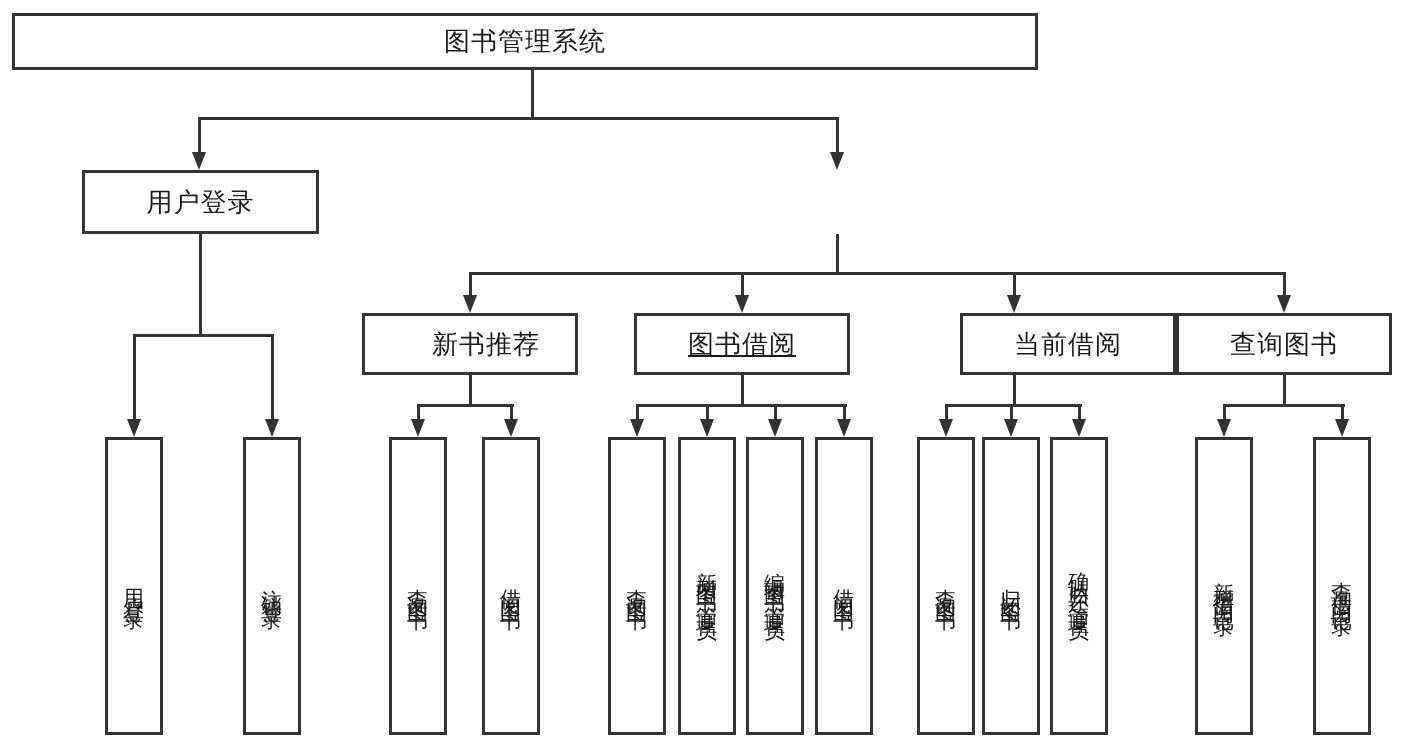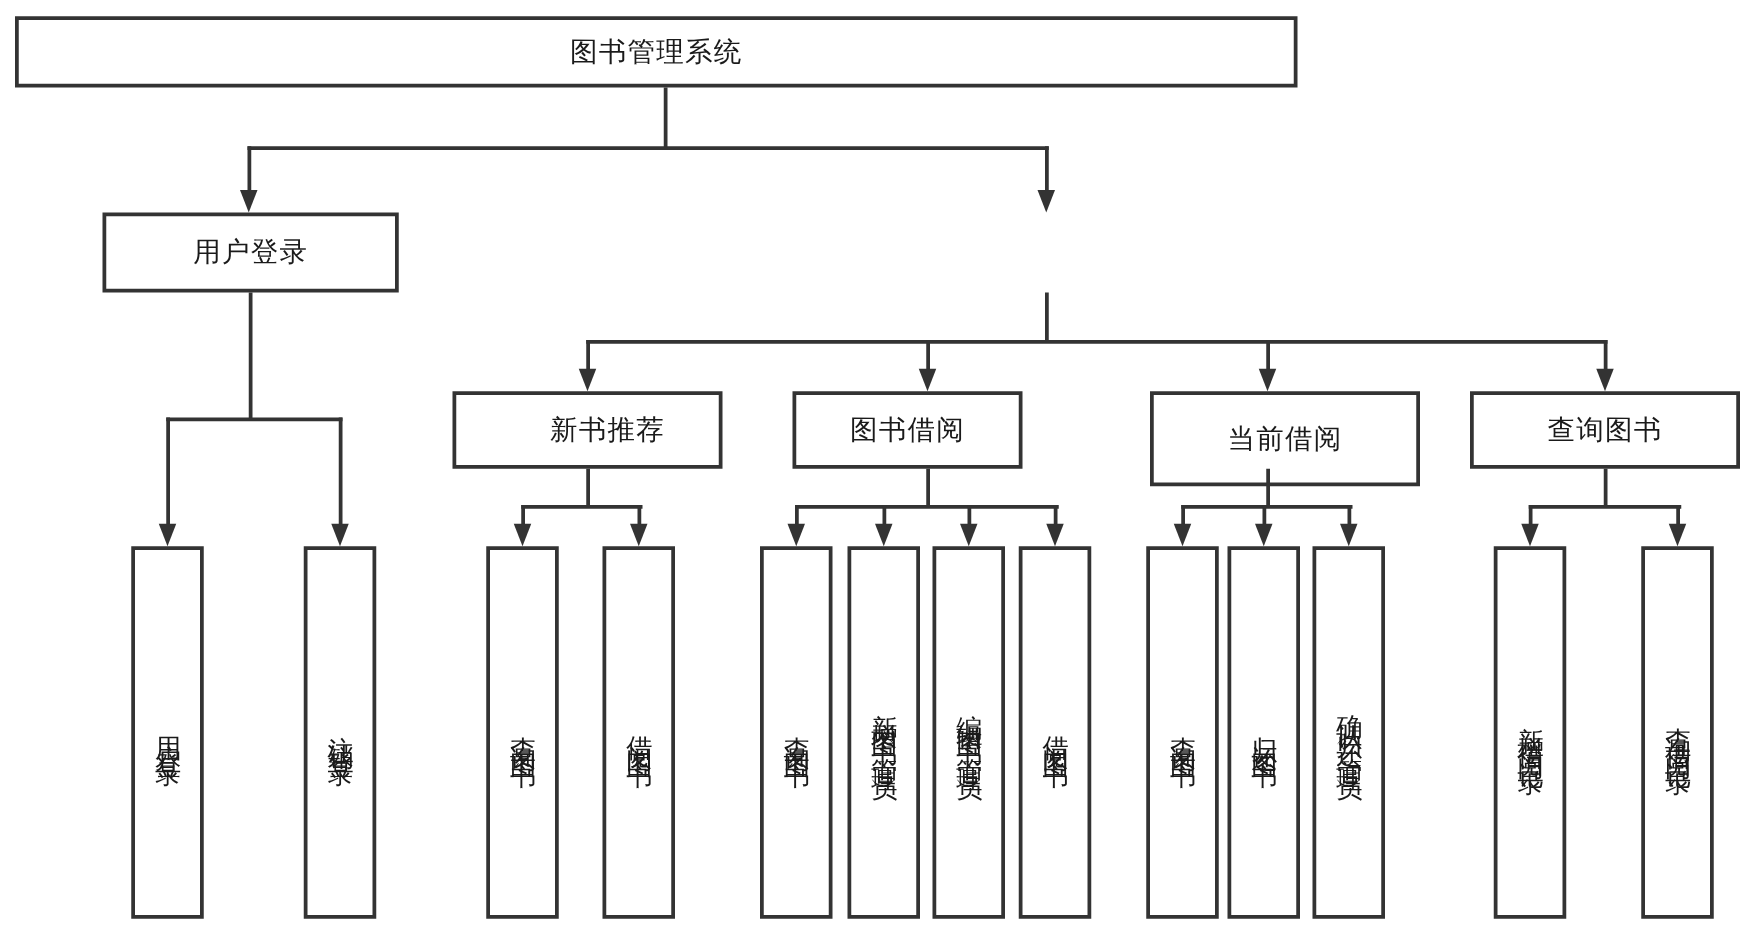--- a/index.html
+++ b/index.html
@@ -13,21 +13,21 @@
   .canvas{
     position:relative;width:1405px;height:747px;background:var(--background);
     overflow:hidden;font-family:"Liberation Sans","DejaVu Sans",sans-serif;
     color:var(--text);
   }
   .box{
     position:absolute;box-sizing:border-box;background:var(--box-background);
     border:3px solid var(--line);display:flex;align-items:center;justify-content:center;
     text-align:center;
   }
-  .h{font-size:22px;letter-spacing:1px;}
+  .h{font-size:26px;letter-spacing:1px;}
   .leaf{
     writing-mode:vertical-rl;text-orientation:mixed;
     font-size:21px;letter-spacing:7px;line-height:1;
   }
   .vl,.hl{position:absolute;background:var(--line);}
   .vl{width:3px;}
   .hl{height:3px;}
   .arrow{
     position:absolute;width:0;height:0;
     border-left:7px solid transparent;border-right:7px solid transparent;
@@ -41,22 +41,22 @@
 </head>
 <body>
 
 <div class="canvas">
 
   <div class="box h" style="left:12px;top:13px;width:1026px;height:57px;">图书管理系统</div>
 
   <div class="box h" style="left:82px;top:170px;width:237px;height:64px;">用户登录</div>
 
   <div class="box h" style="left:362px;top:313px;width:216px;height:62px;padding-left:32px;">新书推荐</div>
-  <div class="box h" style="left:634px;top:313px;width:184px;height:62px;">图书借阅</div>
-  <div class="box h" style="left:920px;top:313px;width:216px;height:76px;">当前借阅</div>
+  <div class="box h" style="left:634px;top:313px;width:216px;height:62px;text-decoration:underline;">图书借阅</div>
+  <div class="box h" style="left:960px;top:313px;width:216px;height:62px;">当前借阅</div>
   <div class="box h" style="left:1176px;top:313px;width:216px;height:62px;">查询图书</div>
 
   <div class="box leaf" style="left:105px;top:437px;width:58px;height:298px;">用户登录</div>
   <div class="box leaf" style="left:243px;top:437px;width:58px;height:298px;">注销登录</div>
 
   <div class="box leaf" style="left:389px;top:437px;width:58px;height:298px;">查询图书</div>
   <div class="box leaf" style="left:482px;top:437px;width:58px;height:298px;">借阅图书</div>
 
   <div class="box leaf" style="left:608px;top:437px;width:58px;height:298px;">查询图书</div>
   <div class="box leaf" style="left:678px;top:437px;width:58px;height:298px;">新增图书（管理员）</div>

